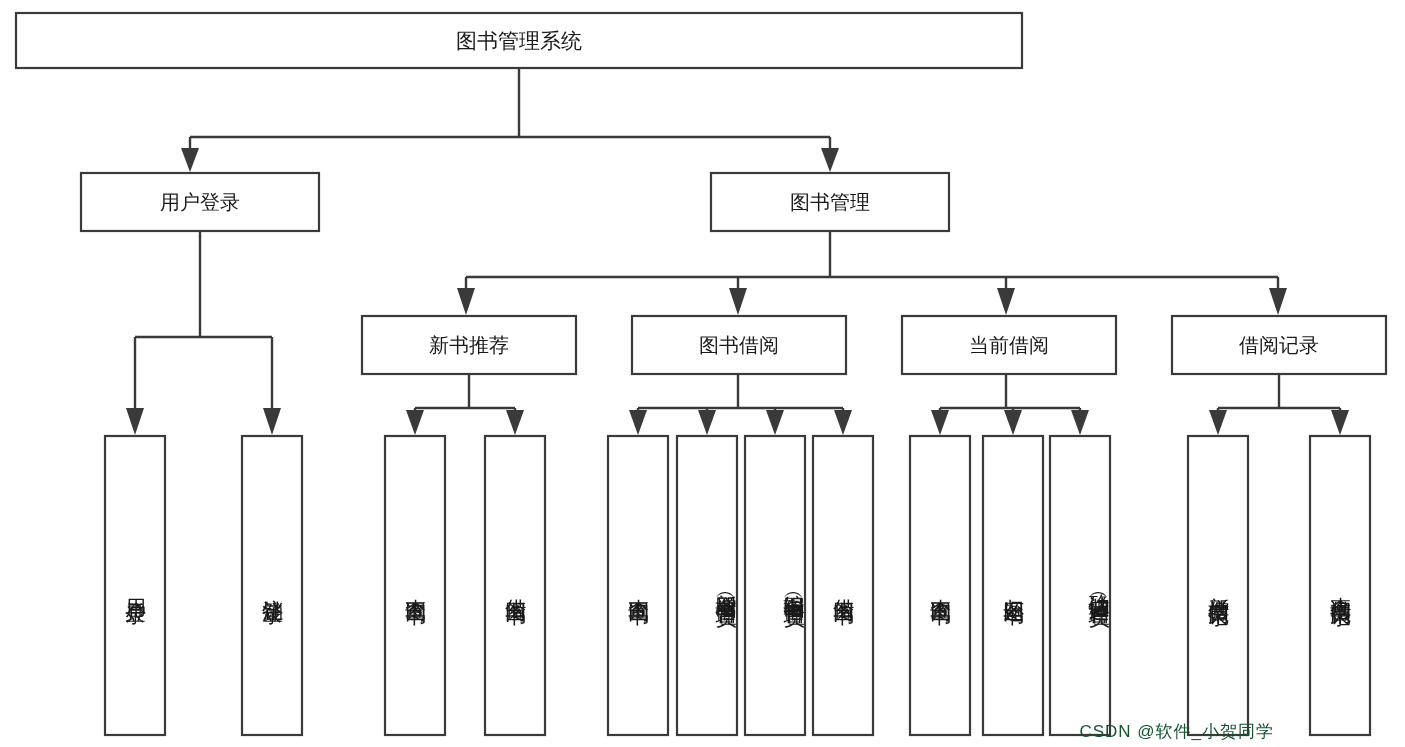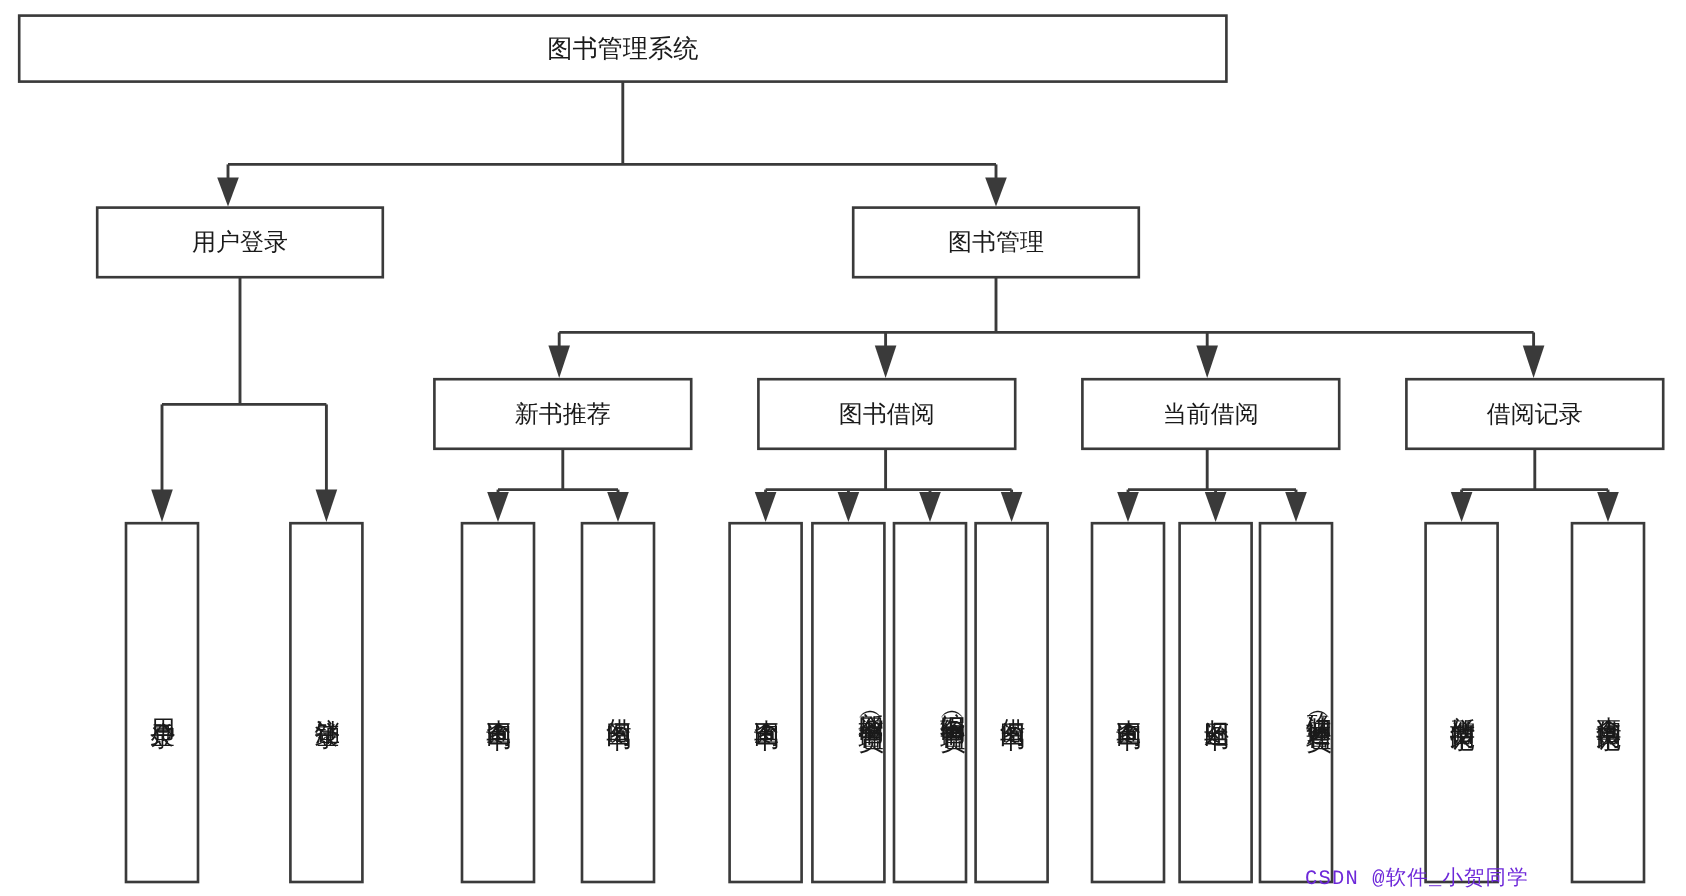--- a/index.html
+++ b/index.html
@@ -64,23 +64,23 @@
     display: flex;
     align-items: center;
     justify-content: center;
     white-space: nowrap;
     user-select: none;
   }
   .watermark {
     position: absolute;
     right: 8px;
     bottom: 4px;
-    font-family: Liberation Mono, monospace;
+    font-family: Liberation Sans, sans-serif;
     font-size: 17px;
-    color: #6d28d9;
+    color: #14532d;
     letter-spacing: 1px;
     white-space: nowrap;
   }
 </style>
 </head>
 <body>
 
 <div id="diagram-root">
 
   <svg id="flow" viewBox="0 0 1405 747">

